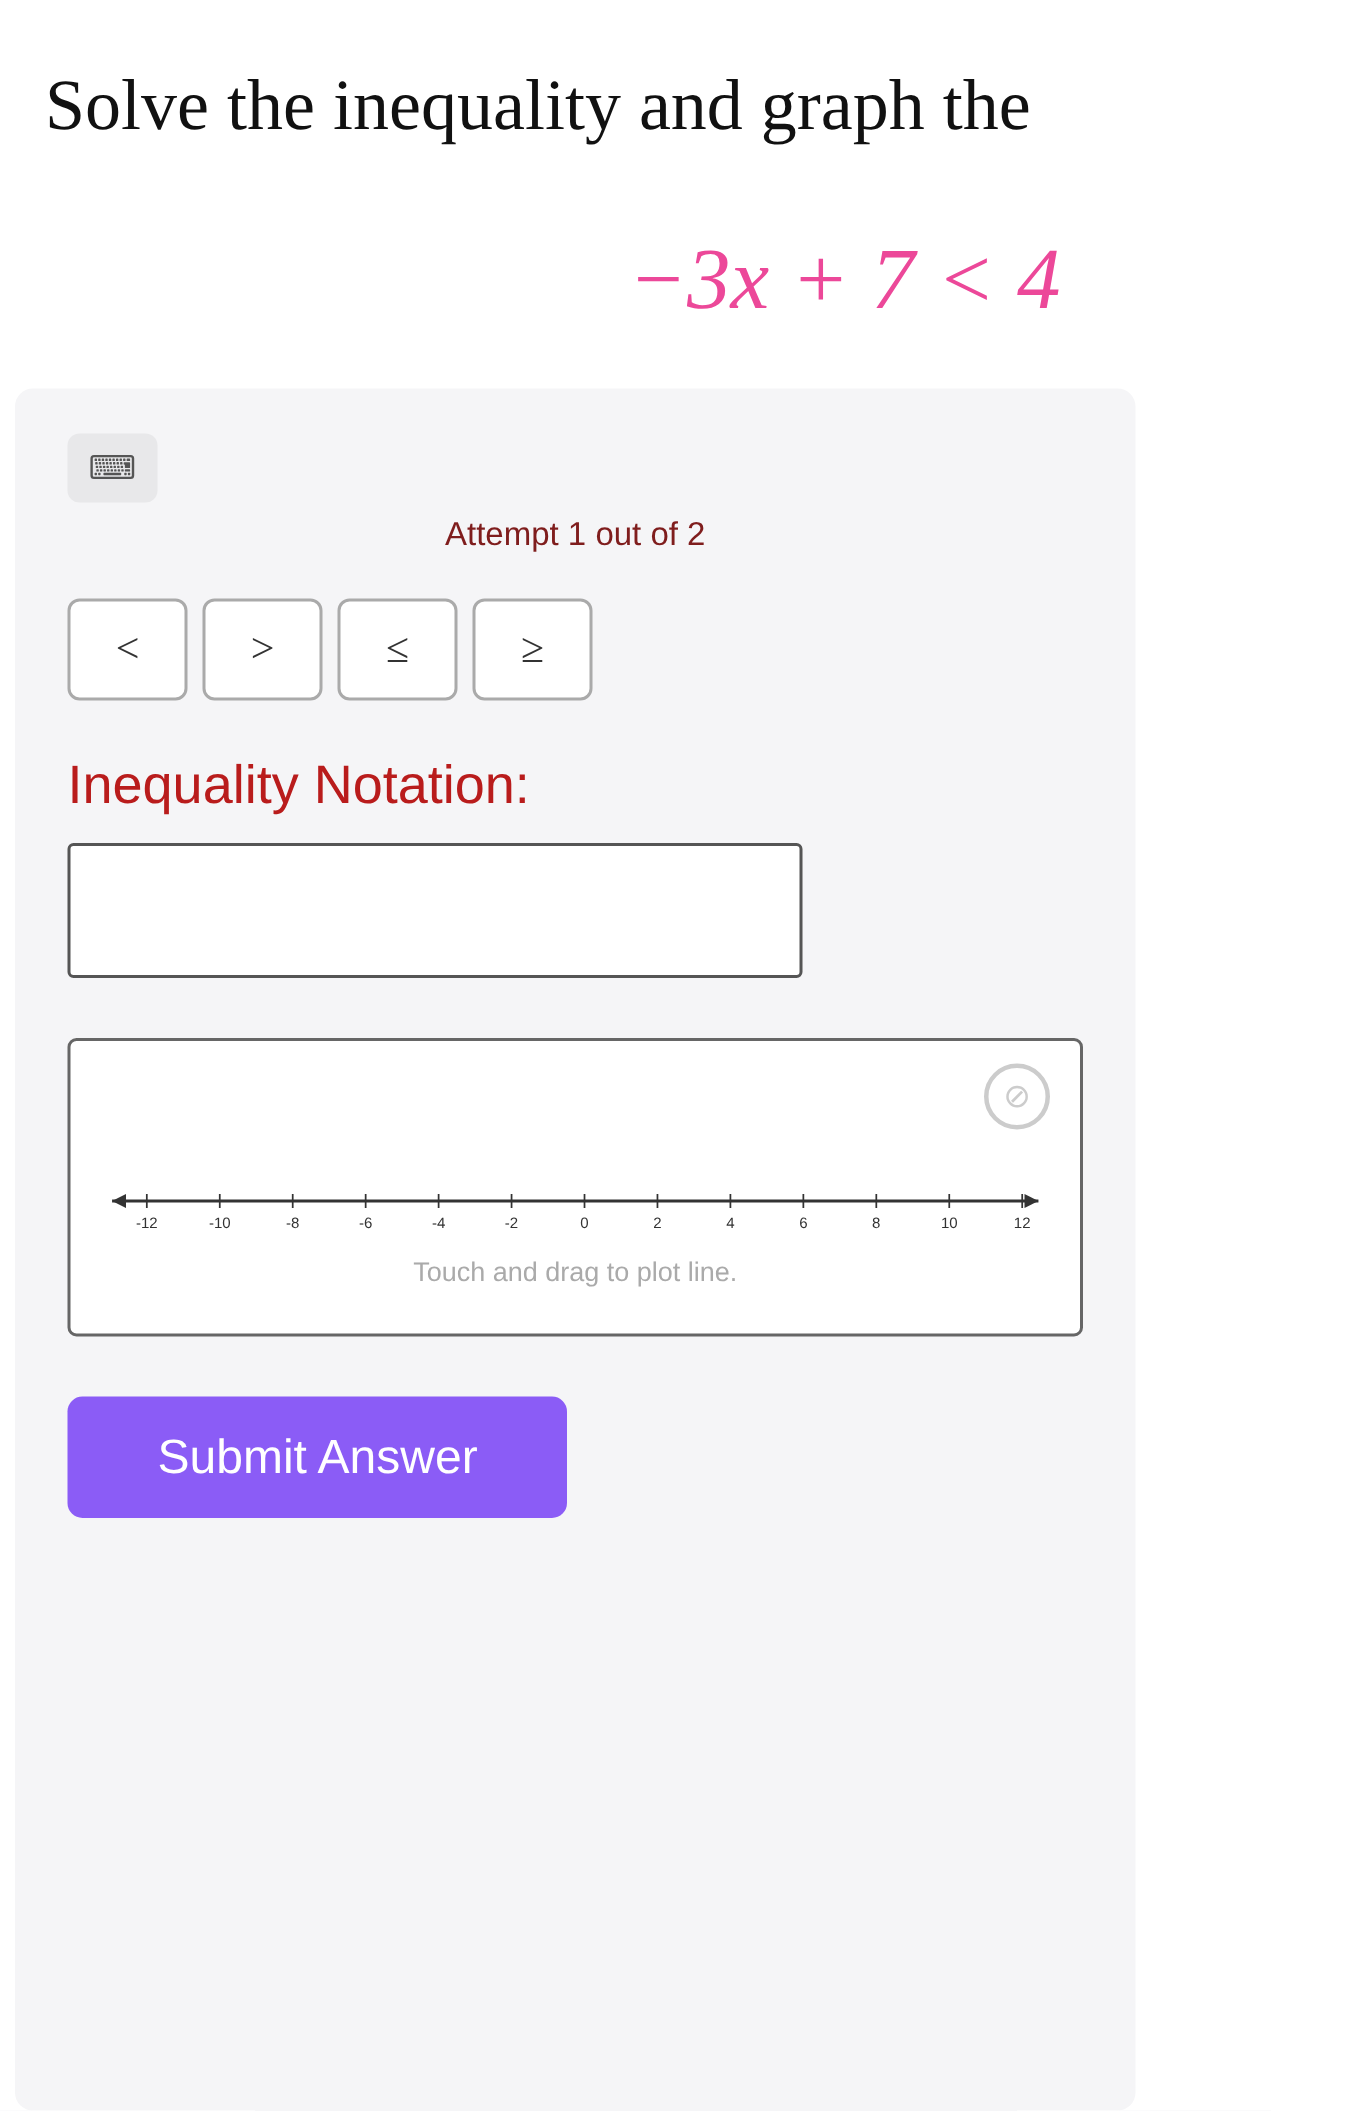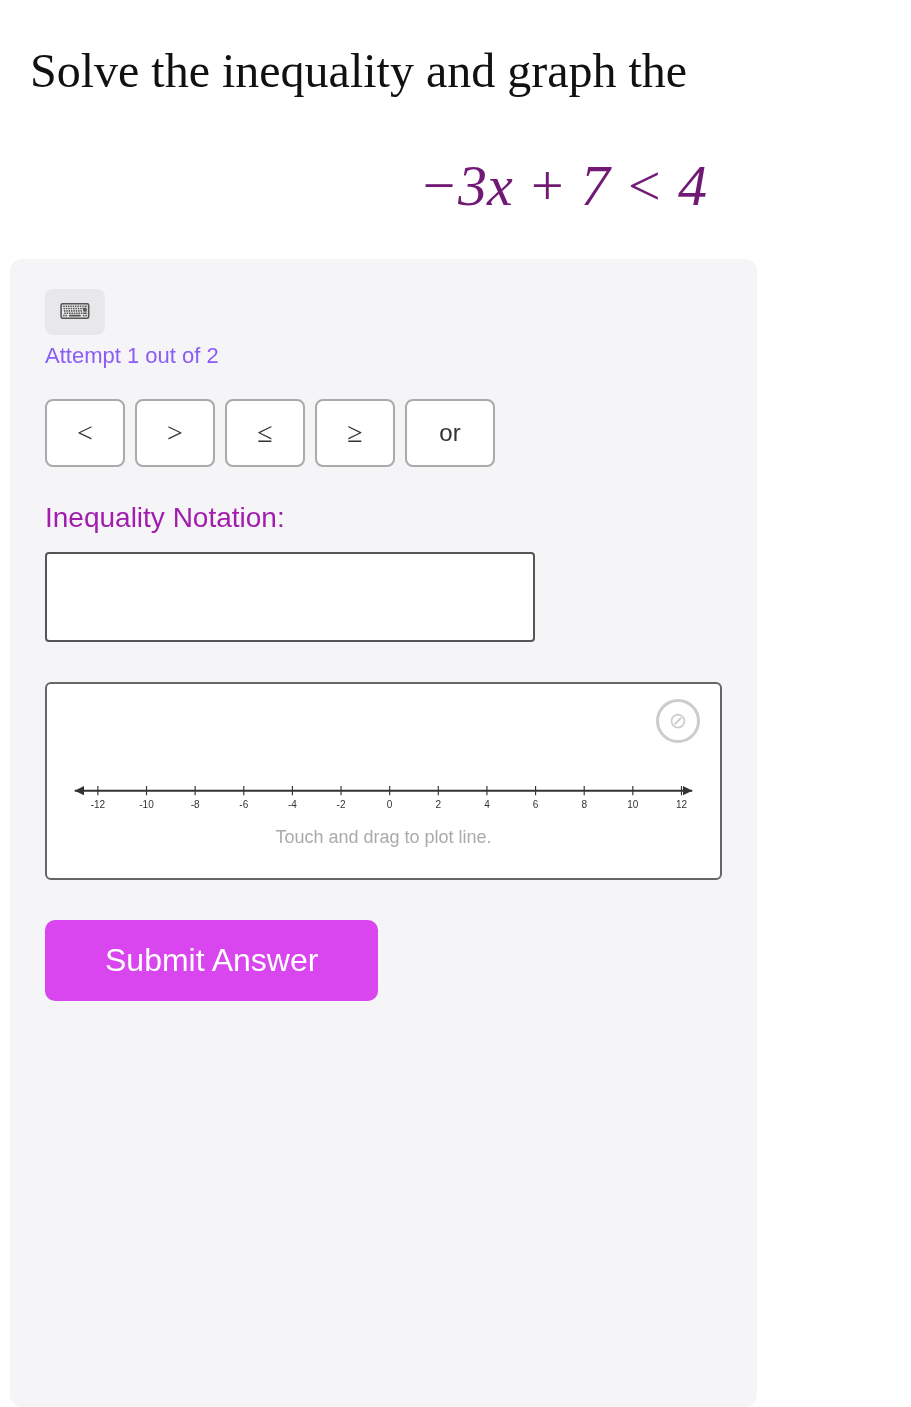--- a/index.html
+++ b/index.html
@@ -39,21 +39,21 @@
 
     .equation-container {
       display: flex;
       justify-content: flex-end;
       padding: 30px 60px 40px 30px;
     }
 
     .equation {
       font-size: 58px;
       font-style: italic;
-      color: #701a75;
+      color: #ec4899;
       font-family: Georgia, serif;
     }
 
     .answer-section {
       background: #f5f5f7;
       border-radius: 12px;
       margin: 0 10px;
       padding: 30px 35px 40px 35px;
       flex: 1;
     }
@@ -83,23 +83,24 @@
       justify-content: center;
     }
 
     .keyboard-icon {
       font-size: 22px;
       color: #555;
     }
 
     .attempt-text {
       font-size: 22px;
-      color: #8b5cf6;
+      color: #7f1d1d;
       font-family: Arial, sans-serif;
       margin-bottom: 30px;
+      text-align: center;
     }
 
     .symbol-buttons {
       display: flex;
       gap: 10px;
       margin-bottom: 35px;
     }
 
     .symbol-btn {
       width: 80px;
@@ -116,23 +117,23 @@
       font-family: Georgia, serif;
     }
 
     .or-btn {
       font-family: Arial, sans-serif;
       font-size: 24px;
       width: 90px;
     }
 
     .inequality-label {
-      font-size: 28px;
+      font-size: 36px;
       font-weight: 400;
-      color: #a21caf;
+      color: #b91c1c;
       font-family: Arial, sans-serif;
       margin-bottom: 18px;
     }
 
     .inequality-input {
       width: 490px;
       height: 90px;
       border: 2px solid #555555;
       border-radius: 4px;
       background: #ffffff;
@@ -190,21 +191,21 @@
 
     .touch-drag-text {
       text-align: center;
       font-size: 18px;
       color: #aaaaaa;
       font-family: Arial, sans-serif;
       margin-top: 0;
     }
 
     .submit-button {
-      background: #d946ef;
+      background: #8b5cf6;
       color: #ffffff;
       border: none;
       border-radius: 10px;
       padding: 22px 60px;
       font-size: 32px;
       font-family: Arial, sans-serif;
       cursor: pointer;
       display: inline-block;
       margin-top: 5px;
     }
@@ -233,21 +234,20 @@
     </div>
 
     <div class="attempt-text">Attempt 1 out of 2</div>
 
     
     <div class="symbol-buttons">
       <button class="symbol-btn">&lt;</button>
       <button class="symbol-btn">&gt;</button>
       <button class="symbol-btn">≤</button>
       <button class="symbol-btn">≥</button>
-      <button class="symbol-btn or-btn">or</button>
     </div>
 
     
     <div class="inequality-label">Inequality Notation:</div>
     <input type="text" class="inequality-input" placeholder="" style="">
 
     
     
     <div class="number-line-container">
       <div class="clear-icon-container">

